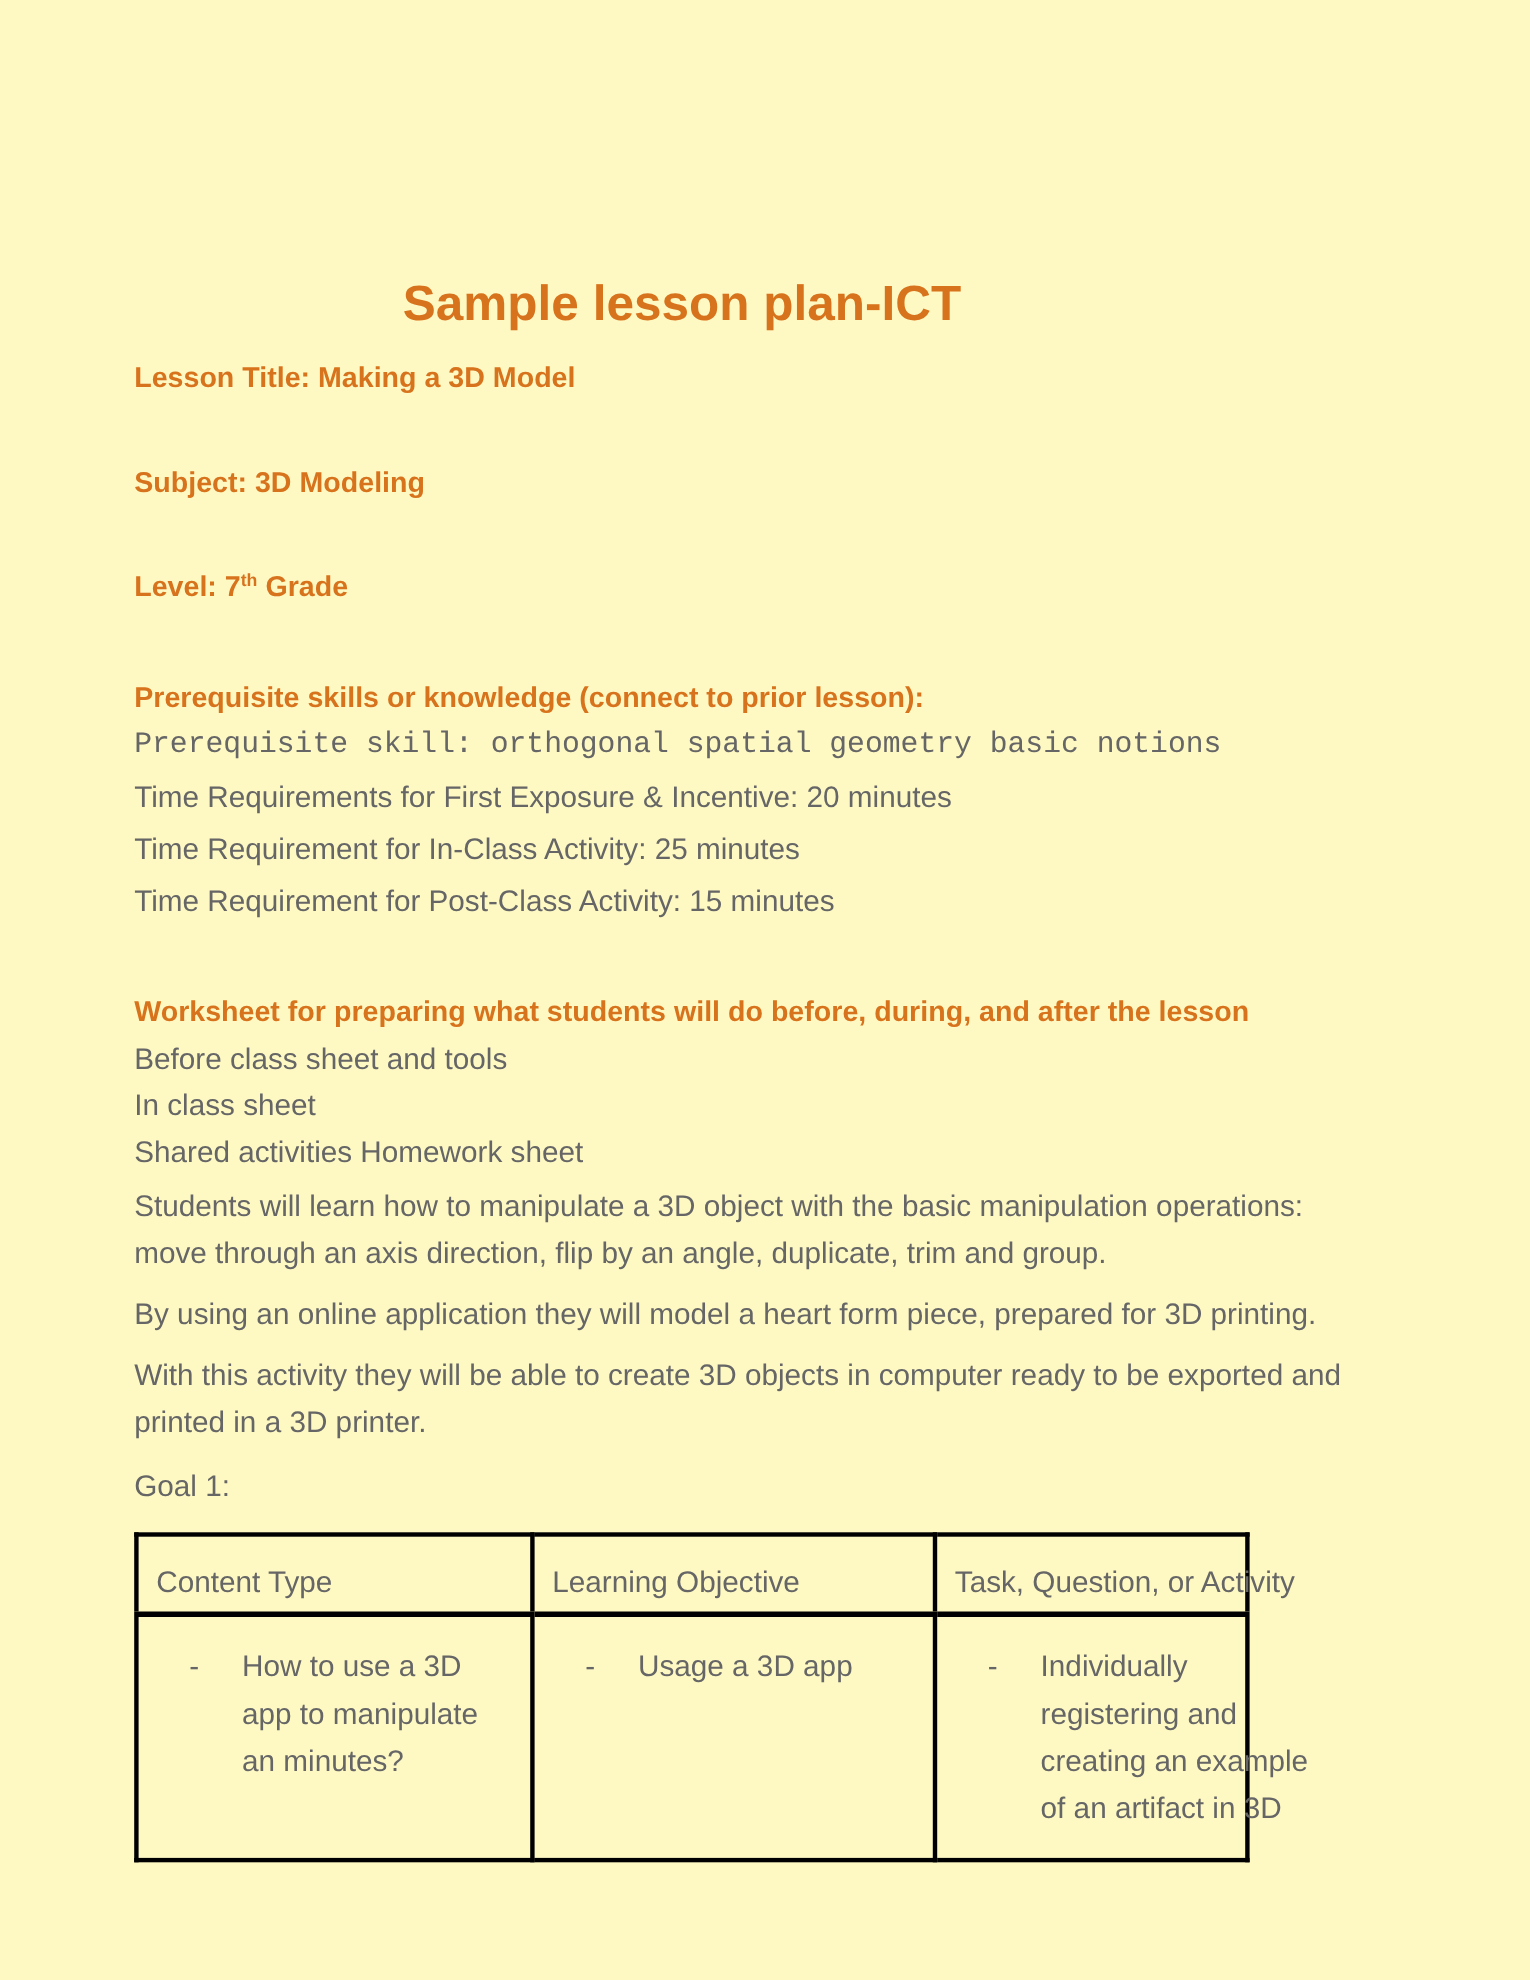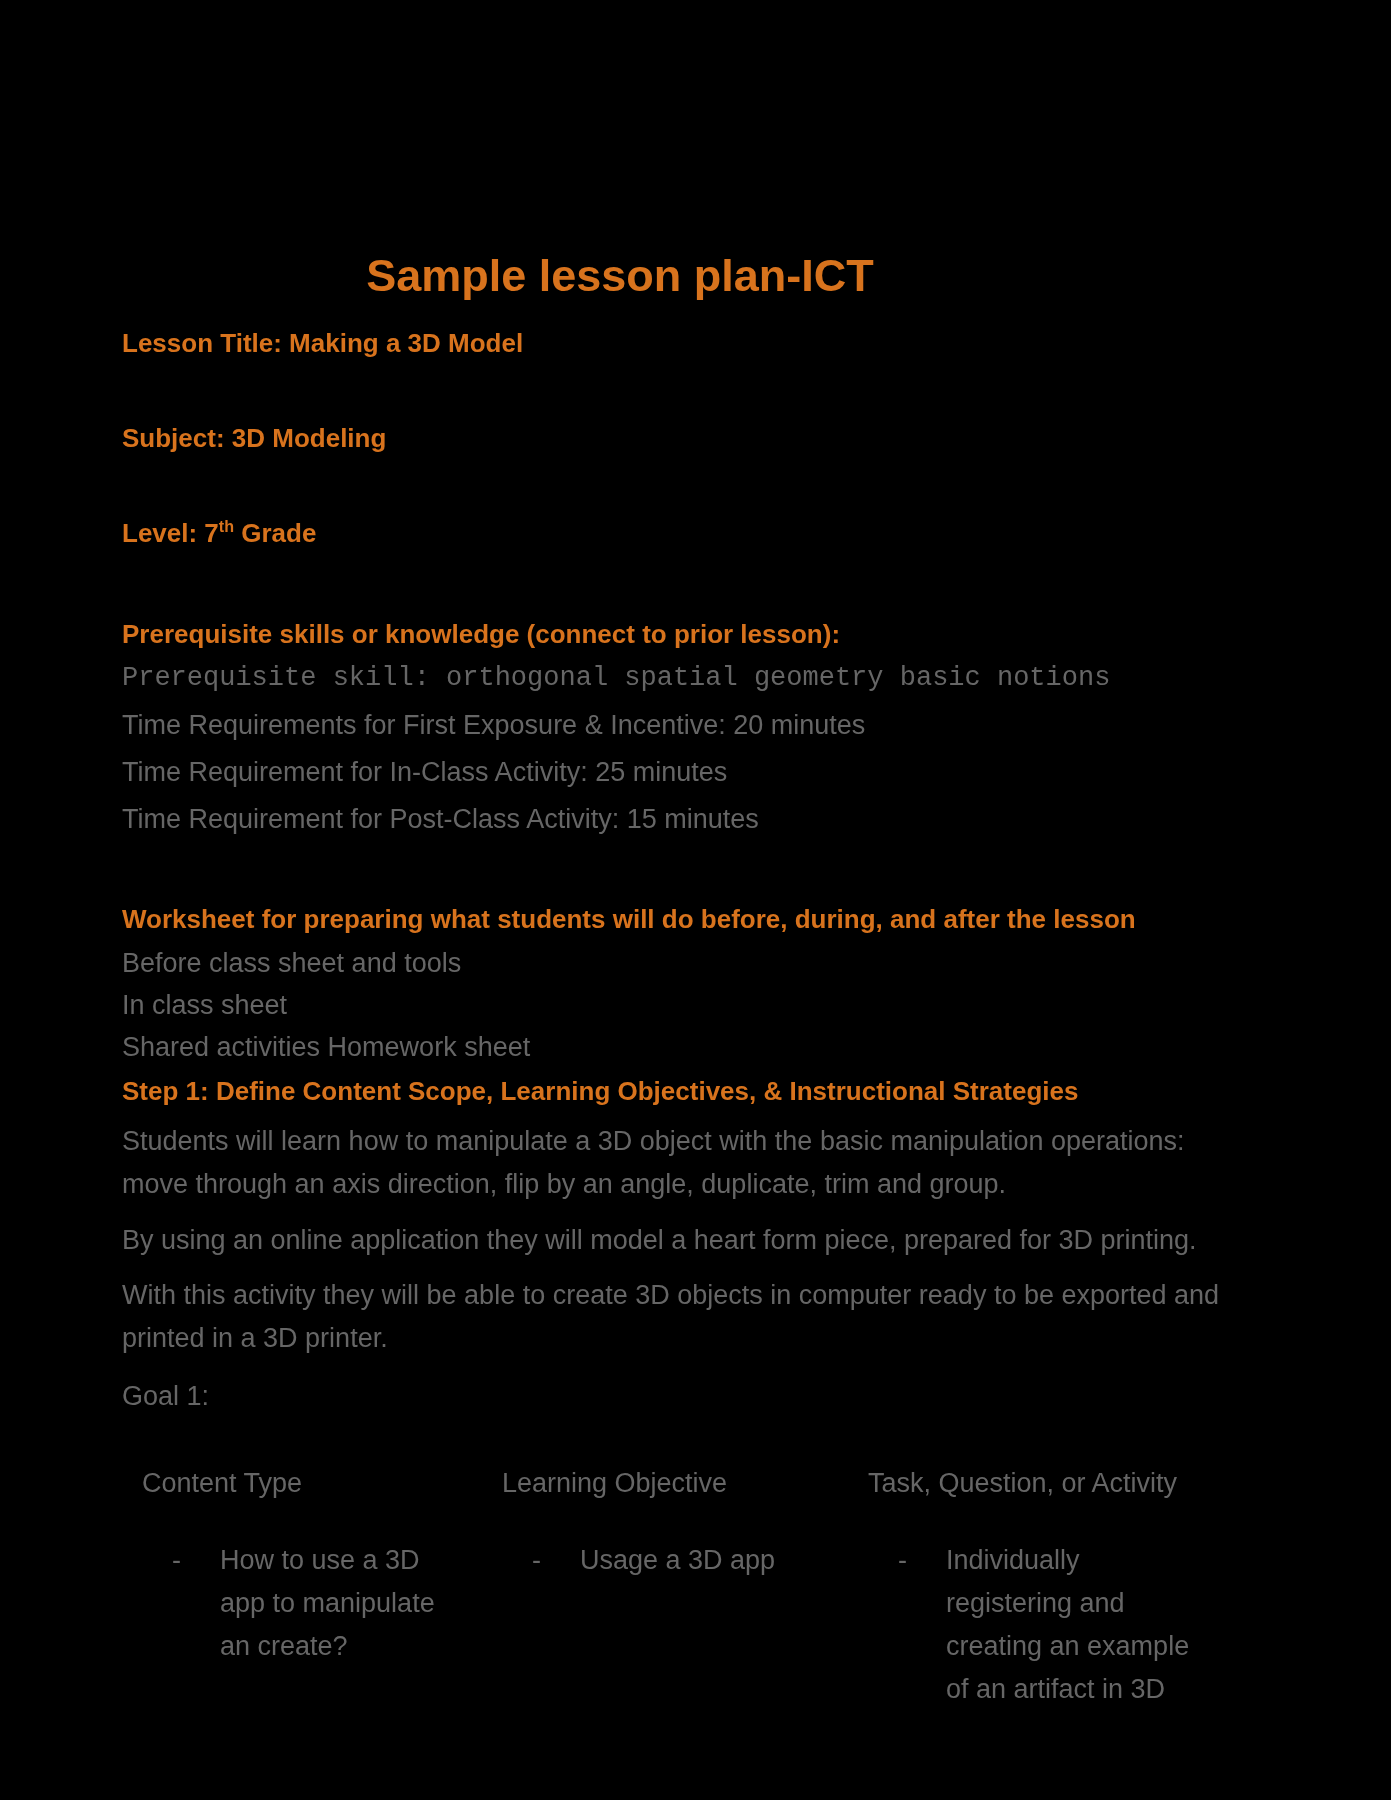--- a/index.html
+++ b/index.html
@@ -1,19 +1,19 @@
 <!DOCTYPE html>
 <html><head>
 <meta charset="utf-8">
 <style>
   html,body { margin:0; padding:0; background:#ffffff; }
   .page {
     position:relative;
     width:1391px; height:1800px;
-    background:#000000;
+    background:#fef9c3;
     overflow:hidden;
     font-family:"Liberation Sans", sans-serif;
   }
   .content {
     position:absolute;
     left:122px; top:0;
     width:1076px;
   }
   .doc-title {
     margin:250px 80px 0 0;
@@ -124,21 +124,20 @@
     <p class="body-line pr-line">Time Requirements for First Exposure &amp; Incentive: 20 minutes</p>
     <p class="body-line pr-line">Time Requirement for In-Class Activity: 25 minutes</p>
     <p class="body-line pr-line">Time Requirement for Post-Class Activity: 15 minutes</p>
 
     <p class="heading h-worksheet">Worksheet for preparing what students will do before, during, and after the lesson</p>
 
     <p class="body-line ws-line-first">Before class sheet and tools</p>
     <p class="body-line ws-line">In class sheet</p>
     <p class="body-line ws-line">Shared activities Homework sheet</p>
 
-    <p class="heading h-step1">Step 1: Define Content Scope, Learning Objectives, &amp; Instructional Strategies</p>
 
     <p class="para para-1">
       <span class="line">Students will learn how to manipulate a 3D object with the basic manipulation operations:</span>
       <span class="line">move through an axis direction, flip by an angle, duplicate, trim and group.</span>
     </p>
 
     <p class="para para-2">
       <span class="line">By using an online application they will model a heart form piece, prepared for 3D printing.</span>
     </p>
 
@@ -161,21 +160,21 @@
         <th>Learning Objective</th>
         <th>Task, Question, or Activity</th>
       </tr>
       <tr>
         <td>
           <div class="cell-li">
             <span class="dash">-</span>
             <span class="lines">
               <span class="line">How to use a 3D</span>
               <span class="line">app to manipulate</span>
-              <span class="line">an create?</span>
+              <span class="line">an minutes?</span>
             </span>
           </div>
         </td>
         <td>
           <div class="cell-li">
             <span class="dash">-</span>
             <span class="lines">
               <span class="line">Usage a 3D app</span>
             </span>
           </div>

